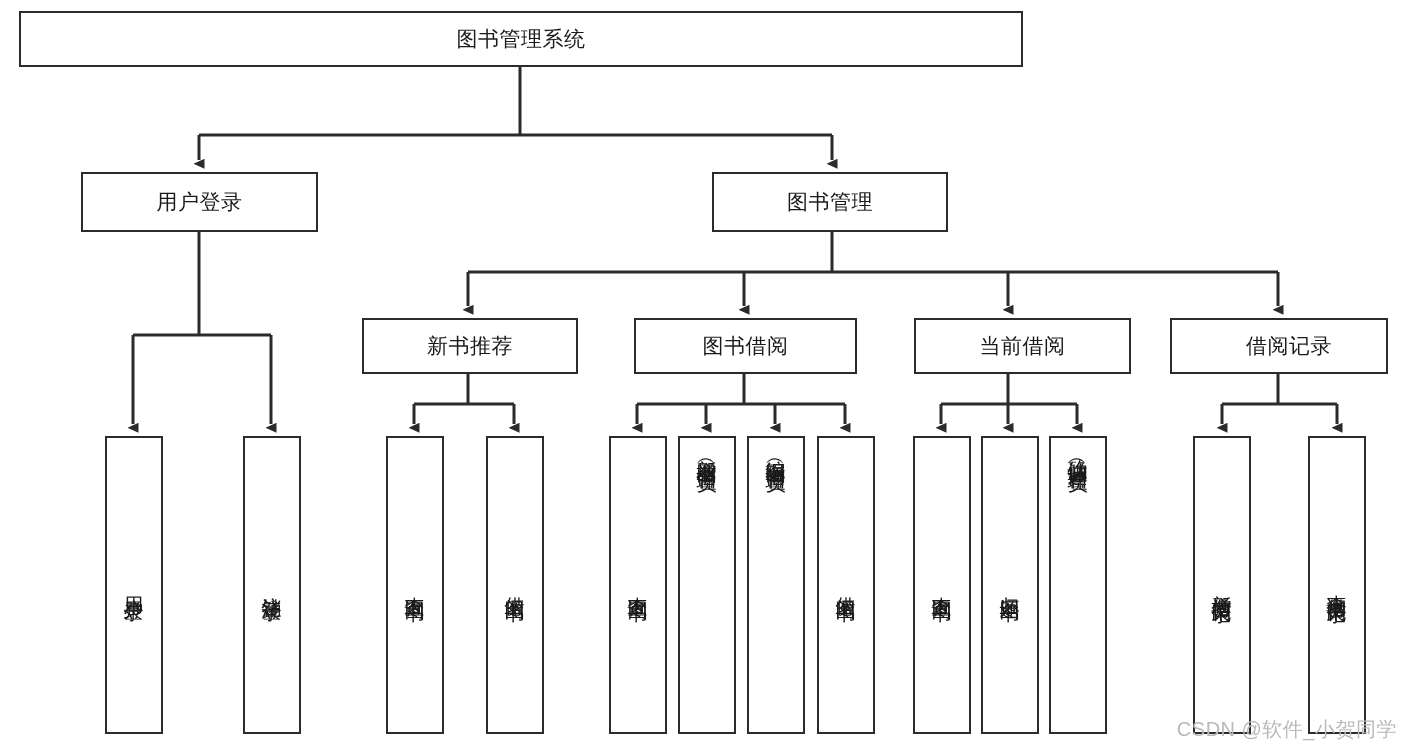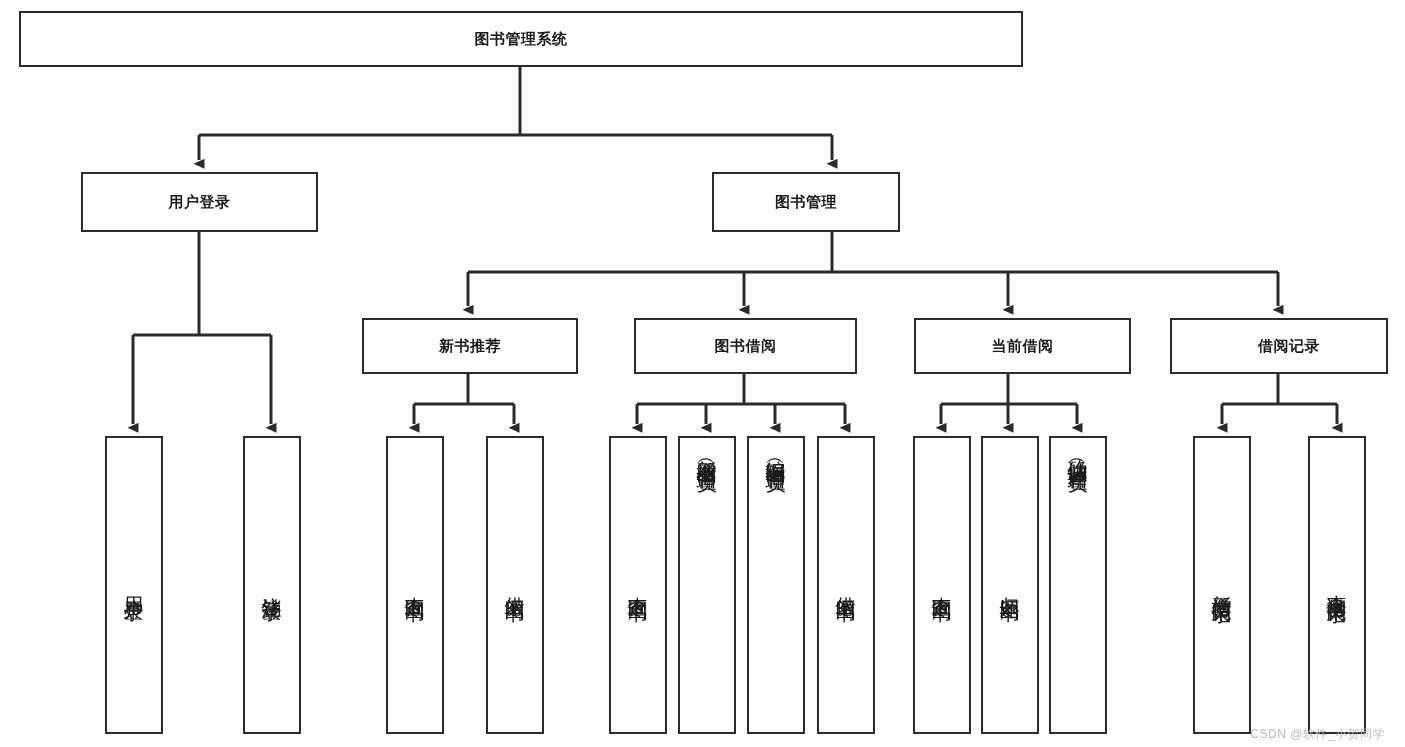--- a/index.html
+++ b/index.html
@@ -30,23 +30,22 @@
     box-sizing: border-box;
     background: #ffffff;
     border: 2px solid #2b2b2b;
     display: flex;
     align-items: center;
     justify-content: center;
     color: #1a1a1a;
     line-height: 1.12;
   }
   .node-h {
-    font-size: 15px;
+    font-size: 21px;
     letter-spacing: 0.5px;
-    font-weight: bold;
   }
   .node-root .label,
   .node-h .label {
     writing-mode: horizontal-tb;
     white-space: nowrap;
   }
   .node-v {
     font-size: 20px;
     align-items: flex-start;
     padding-top: 6px;
@@ -57,23 +56,23 @@
     letter-spacing: 2px;
     white-space: nowrap;
     line-height: 1;
   }
   .node-v.v-center {
     align-items: center;
     padding-top: 0;
   }
   .watermark {
     position: absolute;
-    right: 20px;
+    right: 8px;
     bottom: 4px;
-    font-size: 12px;
+    font-size: 20px;
     color: #b9b9b9;
     white-space: nowrap;
     letter-spacing: 0.5px;
   }
 </style>
 </head>
 <body>
 
 <div id="canvas">
 
@@ -131,21 +130,21 @@
   </svg>
 
   <div class="node node-h node-root" style="left:19px; top:11px; width:1004px; height:56px;">
     <span class="label">图书管理系统</span>
   </div>
 
   <div class="node node-h" style="left:81px; top:172px; width:237px; height:60px;">
     <span class="label">用户登录</span>
   </div>
 
-  <div class="node node-h" style="left:712px; top:172px; width:188px; height:60px;">
+  <div class="node node-h" style="left:712px; top:172px; width:236px; height:60px;">
     <span class="label">图书管理</span>
   </div>
 
   <div class="node node-h" style="left:634px; top:318px; width:223px; height:56px;">
     <span class="label">图书借阅</span>
   </div>
 
   <div class="node node-h" style="left:362px; top:318px; width:216px; height:56px;">
     <span class="label">新书推荐</span>
   </div>

